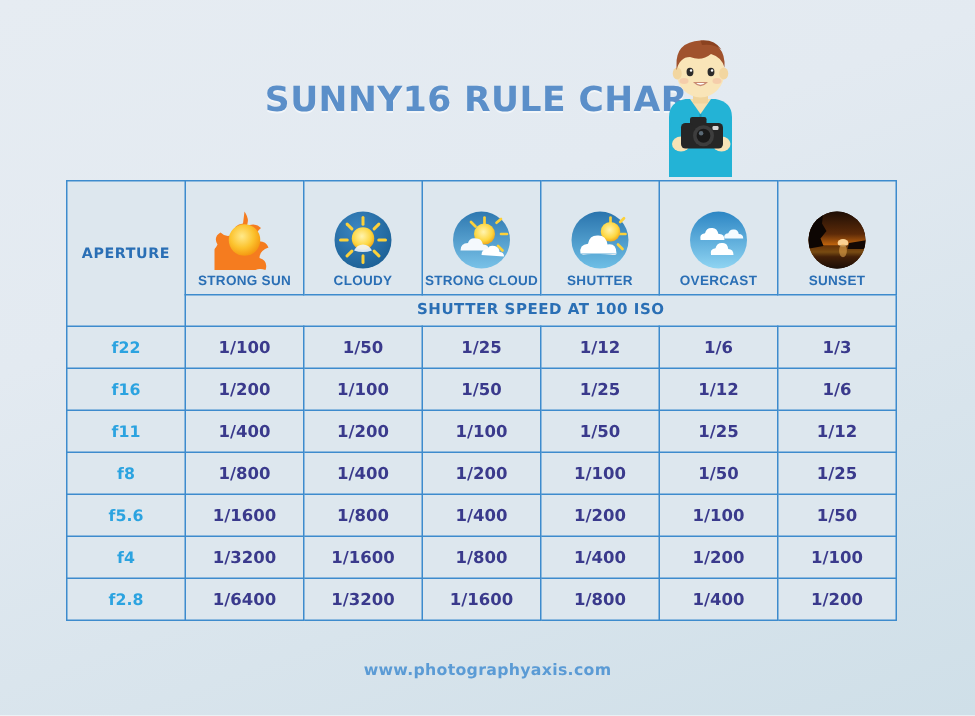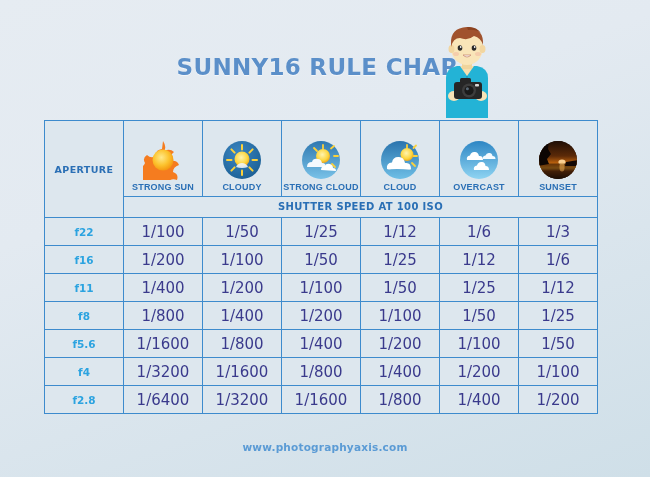--- a/index.html
+++ b/index.html
@@ -110,22 +110,22 @@
   }
   .ap-cell {
     height: 27px;
     font-size: 10.5px;
     font-weight: bold;
     color: #2ba3e0;
     font-family: "DejaVu Sans", sans-serif;
   }
   .val-cell {
     height: 27px;
-    font-size: 15px;
-    font-weight: normal;
+    font-size: 11px;
+    font-weight: bold;
     color: #3a3a8c;
     font-family: "DejaVu Sans", sans-serif;
   }
 
   
   .footer {
     position: absolute;
     left: 0;
     top: 441px;
     width: 650px;
@@ -307,21 +307,21 @@
             <g stroke="#fcd13a" stroke-width="1.8" stroke-linecap="round">
               <line x1="27" y1="5" x2="27" y2="9"></line>
               <line x1="33" y1="16" x2="37" y2="16"></line>
               <line x1="33.5" y1="8" x2="36" y2="5.5"></line>
               <line x1="32" y1="23" x2="35" y2="26"></line>
             </g>
             <circle cx="27" cy="14.5" r="6.5" fill="url(#sunY3)"></circle>
             <path d="M7 29 q-1-6 5-6.5 q1-6 7-5.5 q5 0 6 6 q6-1 6 6 z" fill="#ffffff"></path>
             <path d="M7 29 q8 2 24 0 q0 1-2 1 l-20 0 z" fill="#dfe9f0"></path>
           </svg>
-          <div class="weather-label">CLOUD</div>
+          <div class="weather-label">SHUTTER</div>
         </div>
       </td>
 
       <td class="weather-cell">
         <div class="weather-inner">
           <svg class="weather-icon" viewBox="0 0 40 40">
             <defs>
               <linearGradient id="discBlue4" x1="0" y1="0" x2="0" y2="1">
                 <stop offset="0%" stop-color="#2d86c4"></stop>
                 <stop offset="100%" stop-color="#8fd4f2"></stop>

